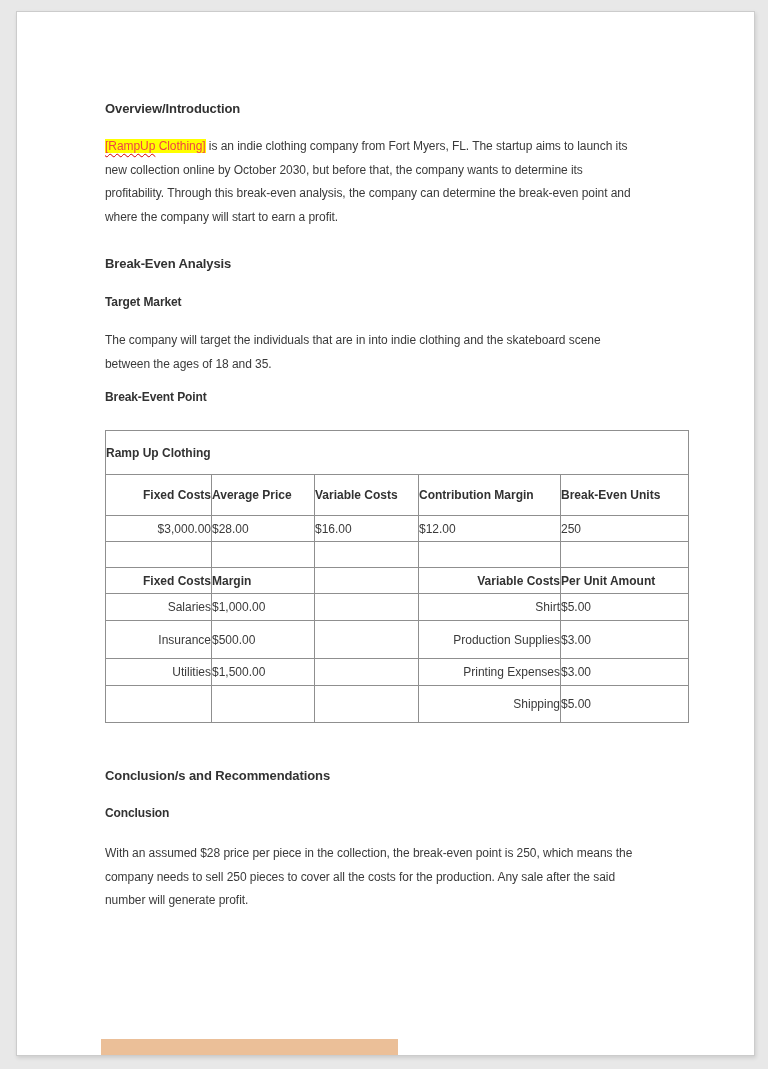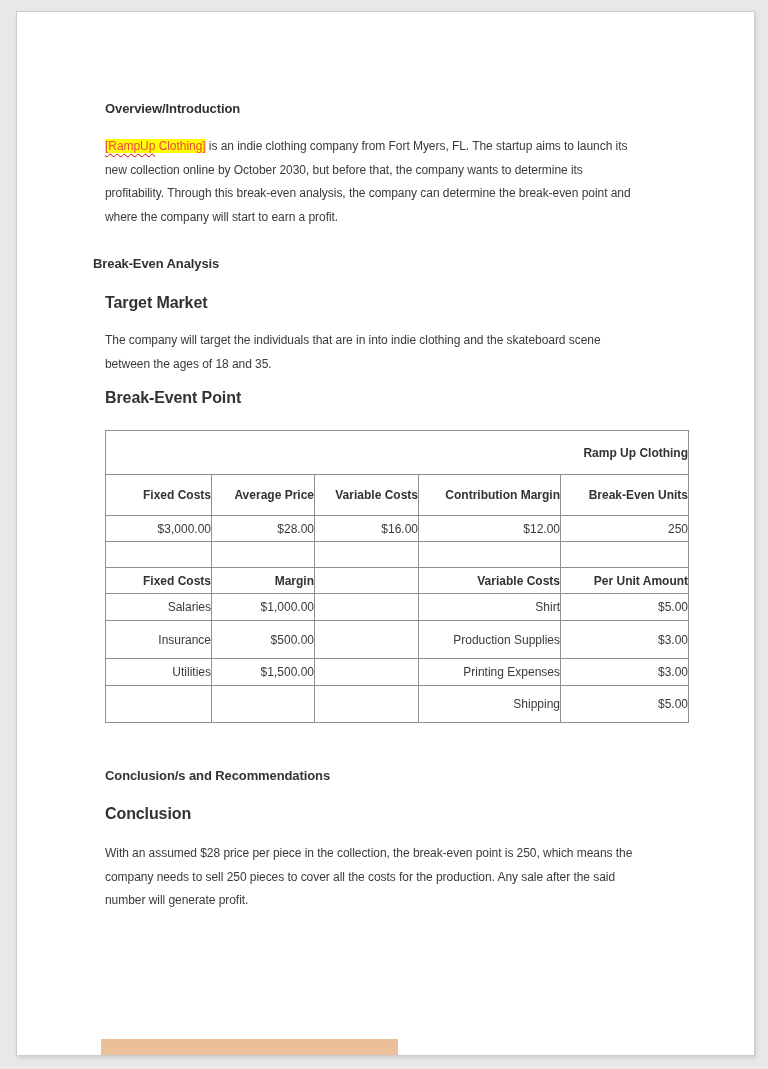--- a/index.html
+++ b/index.html
@@ -15,21 +15,21 @@
     background:#ffffff;
     border:1px solid #cccccc;
     box-shadow:1px 2px 4px rgba(0,0,0,0.12);
   }
   .abs{position:absolute;}
   .h1{
     font-size:13px;font-weight:bold;color:#323232;
     line-height:16px;letter-spacing:-0.1px;text-align:right;
   }
   .h2{
-    font-size:16px;font-weight:bold;color:#323232;
+    font-size:12px;font-weight:bold;color:#323232;
     line-height:15px;letter-spacing:-0.1px;
   }
   .para{
     font-size:12px;color:#3a3a3a;
     line-height:23.5px;
     white-space:pre-line;
     width:640px;
     letter-spacing:-0.05px;
   }
   .hl{background:#ffff00;color:#ef4444;}
@@ -43,40 +43,40 @@
   table.bep{
     border-collapse:collapse;table-layout:fixed;
     width:583px;color:#3a3a3a;
   }
   table.bep td{
     border:1px solid #8f8f8f;
     font-size:12px;vertical-align:middle;
     padding:0;overflow:hidden;white-space:nowrap;
   }
   td.l{text-align:right;padding-left:7px;}
-  td.c{text-align:right;}
+  td.c{text-align:left;}
   .b{font-weight:bold;color:#323232;}
   td.title-cell{font-size:12.5px;}
   .footer-bar{
     left:84px;top:1027px;width:297px;height:16px;
   }
 </style>
 </head>
 <body style="background: rgb(232, 232, 232);">
 
 <div class="paper">
 
   <div class="abs h1" style="left:88px;top:89px">Overview/Introduction</div>
 
   <div class="abs para" style="left:88px;top:123px"><span class="hl sq">[RampUp</span><span class="hl"> Clothing]</span><span> is an indie clothing company from Fort Myers, FL. The startup aims to launch its
 new collection online by October 2030, but before that, the company wants to determine its
 profitability. Through this break-even analysis, the company can determine the break-even point and
 where the company will start to earn a profit.</span></div>
 
-  <div class="abs h1" style="left:76px;top:244px">Break-Even Analysis</div>
+  <div class="abs h1" style="left:88px;top:244px">Break-Even Analysis</div>
 
   <div class="abs h2" style="left:88px;top:283px">Target Market</div>
 
   <div class="abs para" style="left:88px;top:317px">The company will target the individuals that are in into indie clothing and the skateboard scene
 between the ages of 18 and 35.</div>
 
   <div class="abs h2" style="left:88px;top:378px">Break-Event Point</div>
 
   <table class="bep abs" style="left:88px;top:418px">
     <colgroup>

